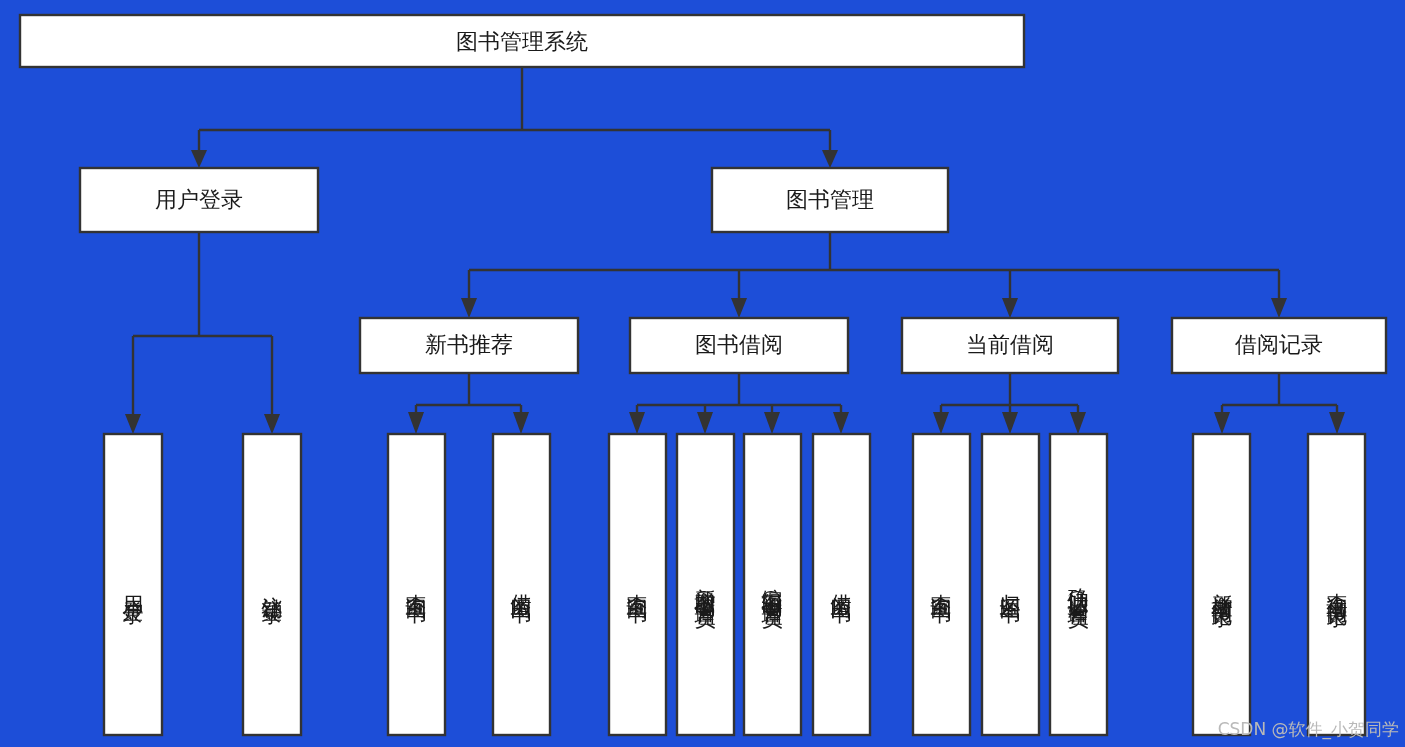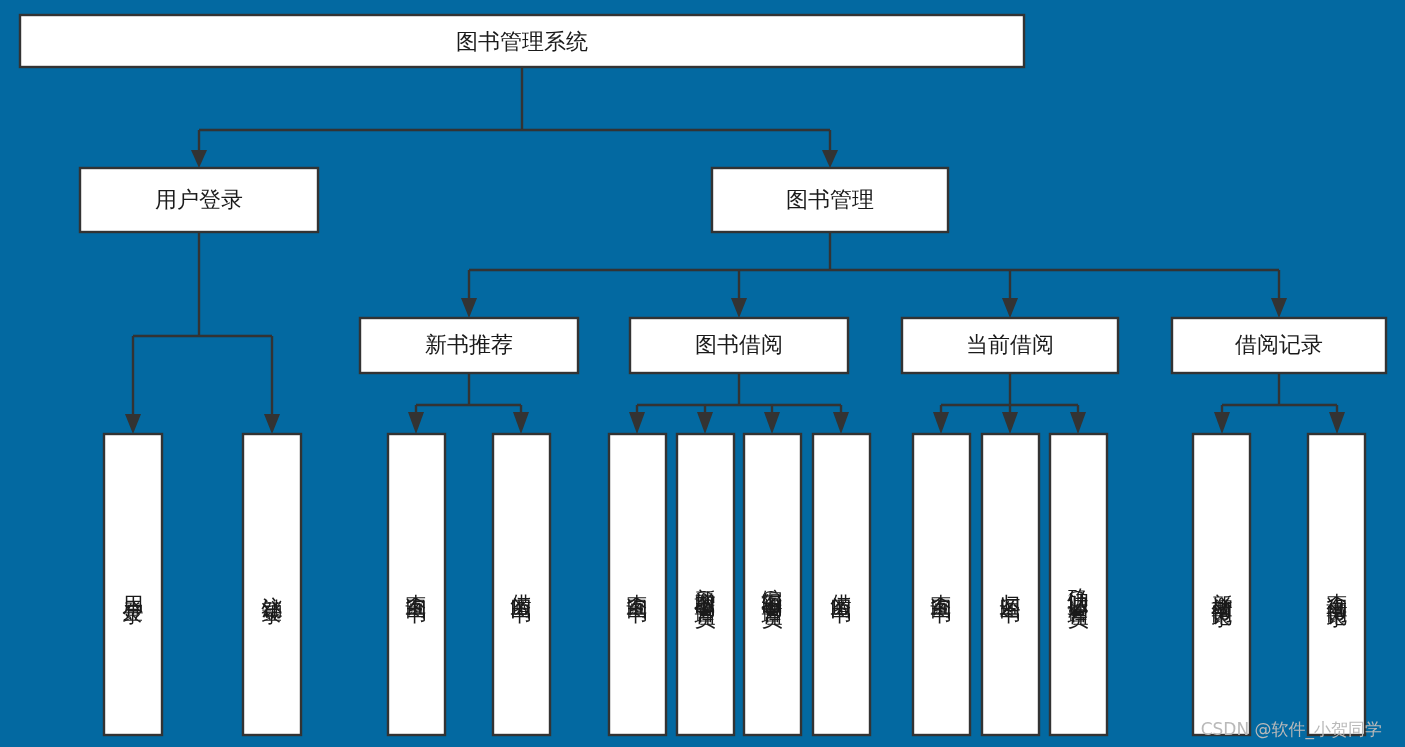--- a/index.html
+++ b/index.html
@@ -10,21 +10,21 @@
   body {
     width: 1405px;
     height: 747px;
     font-family: "DejaVu Sans", "Liberation Sans", sans-serif;
     overflow: hidden;
   }
   #diagram-root {
     position: relative;
     width: 1405px;
     height: 747px;
-    background: #0369a1;
+    background: #1d4ed8;
   }
   svg#tree-svg {
     position: absolute;
     left: 0;
     top: 0;
     width: 1405px;
     height: 747px;
     display: block;
   }
   .node-box {
@@ -52,21 +52,21 @@
     stroke: #333333;
     stroke-width: 2.4;
     fill: none;
   }
   .arrow-head {
     fill: #333333;
     stroke: none;
   }
   #watermark {
     position: absolute;
-    right: 23px;
+    right: 6px;
     bottom: 6px;
     font-size: 17px;
     color: #b9b9b9;
     font-family: "DejaVu Sans", "Liberation Sans", sans-serif;
     white-space: nowrap;
     pointer-events: none;
     user-select: none;
   }
 </style>
 </head>

